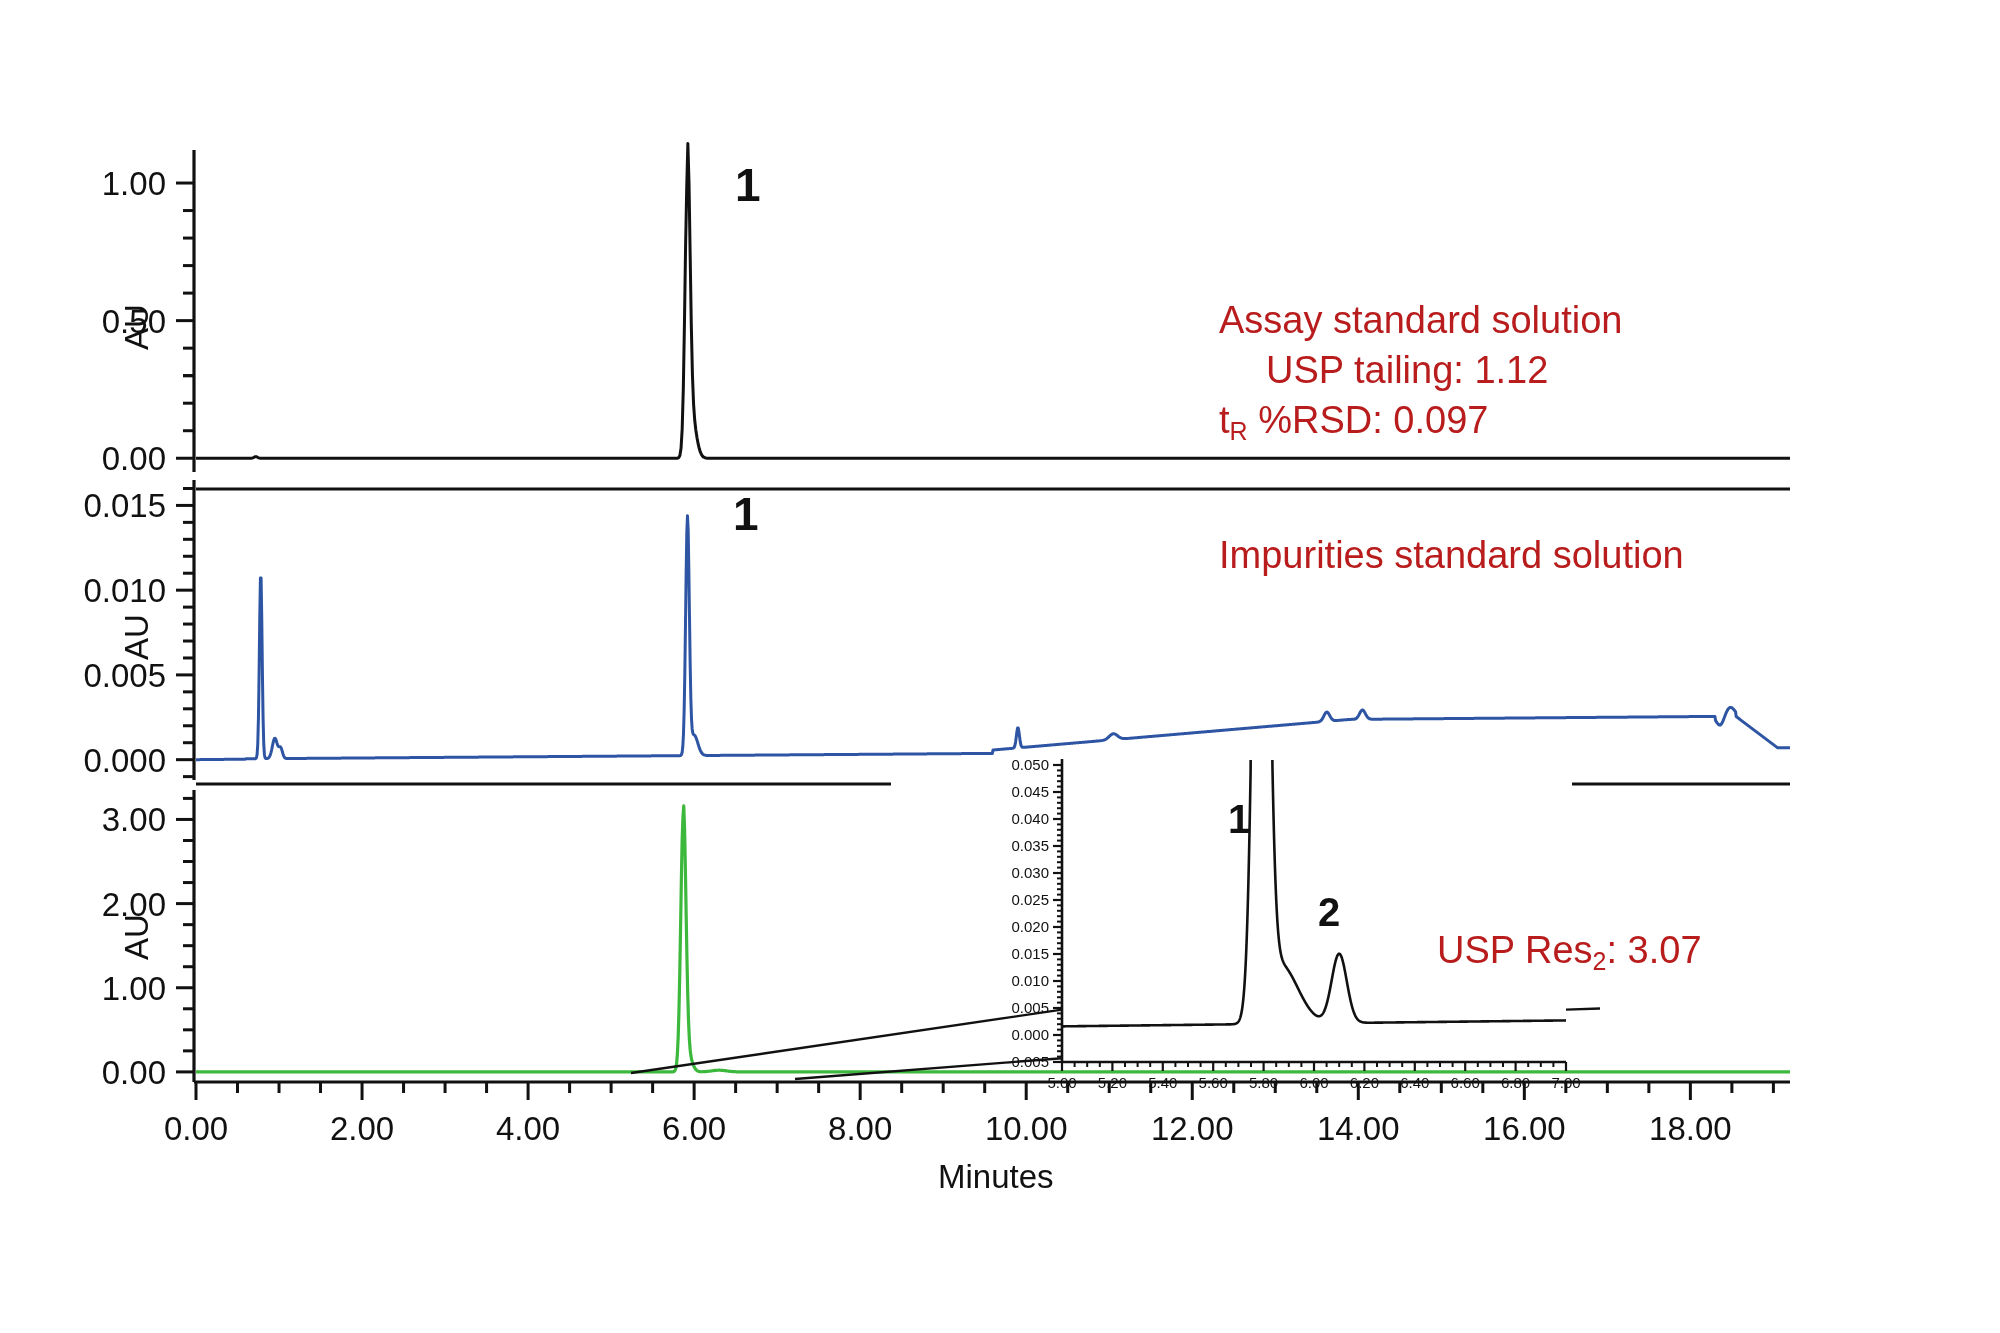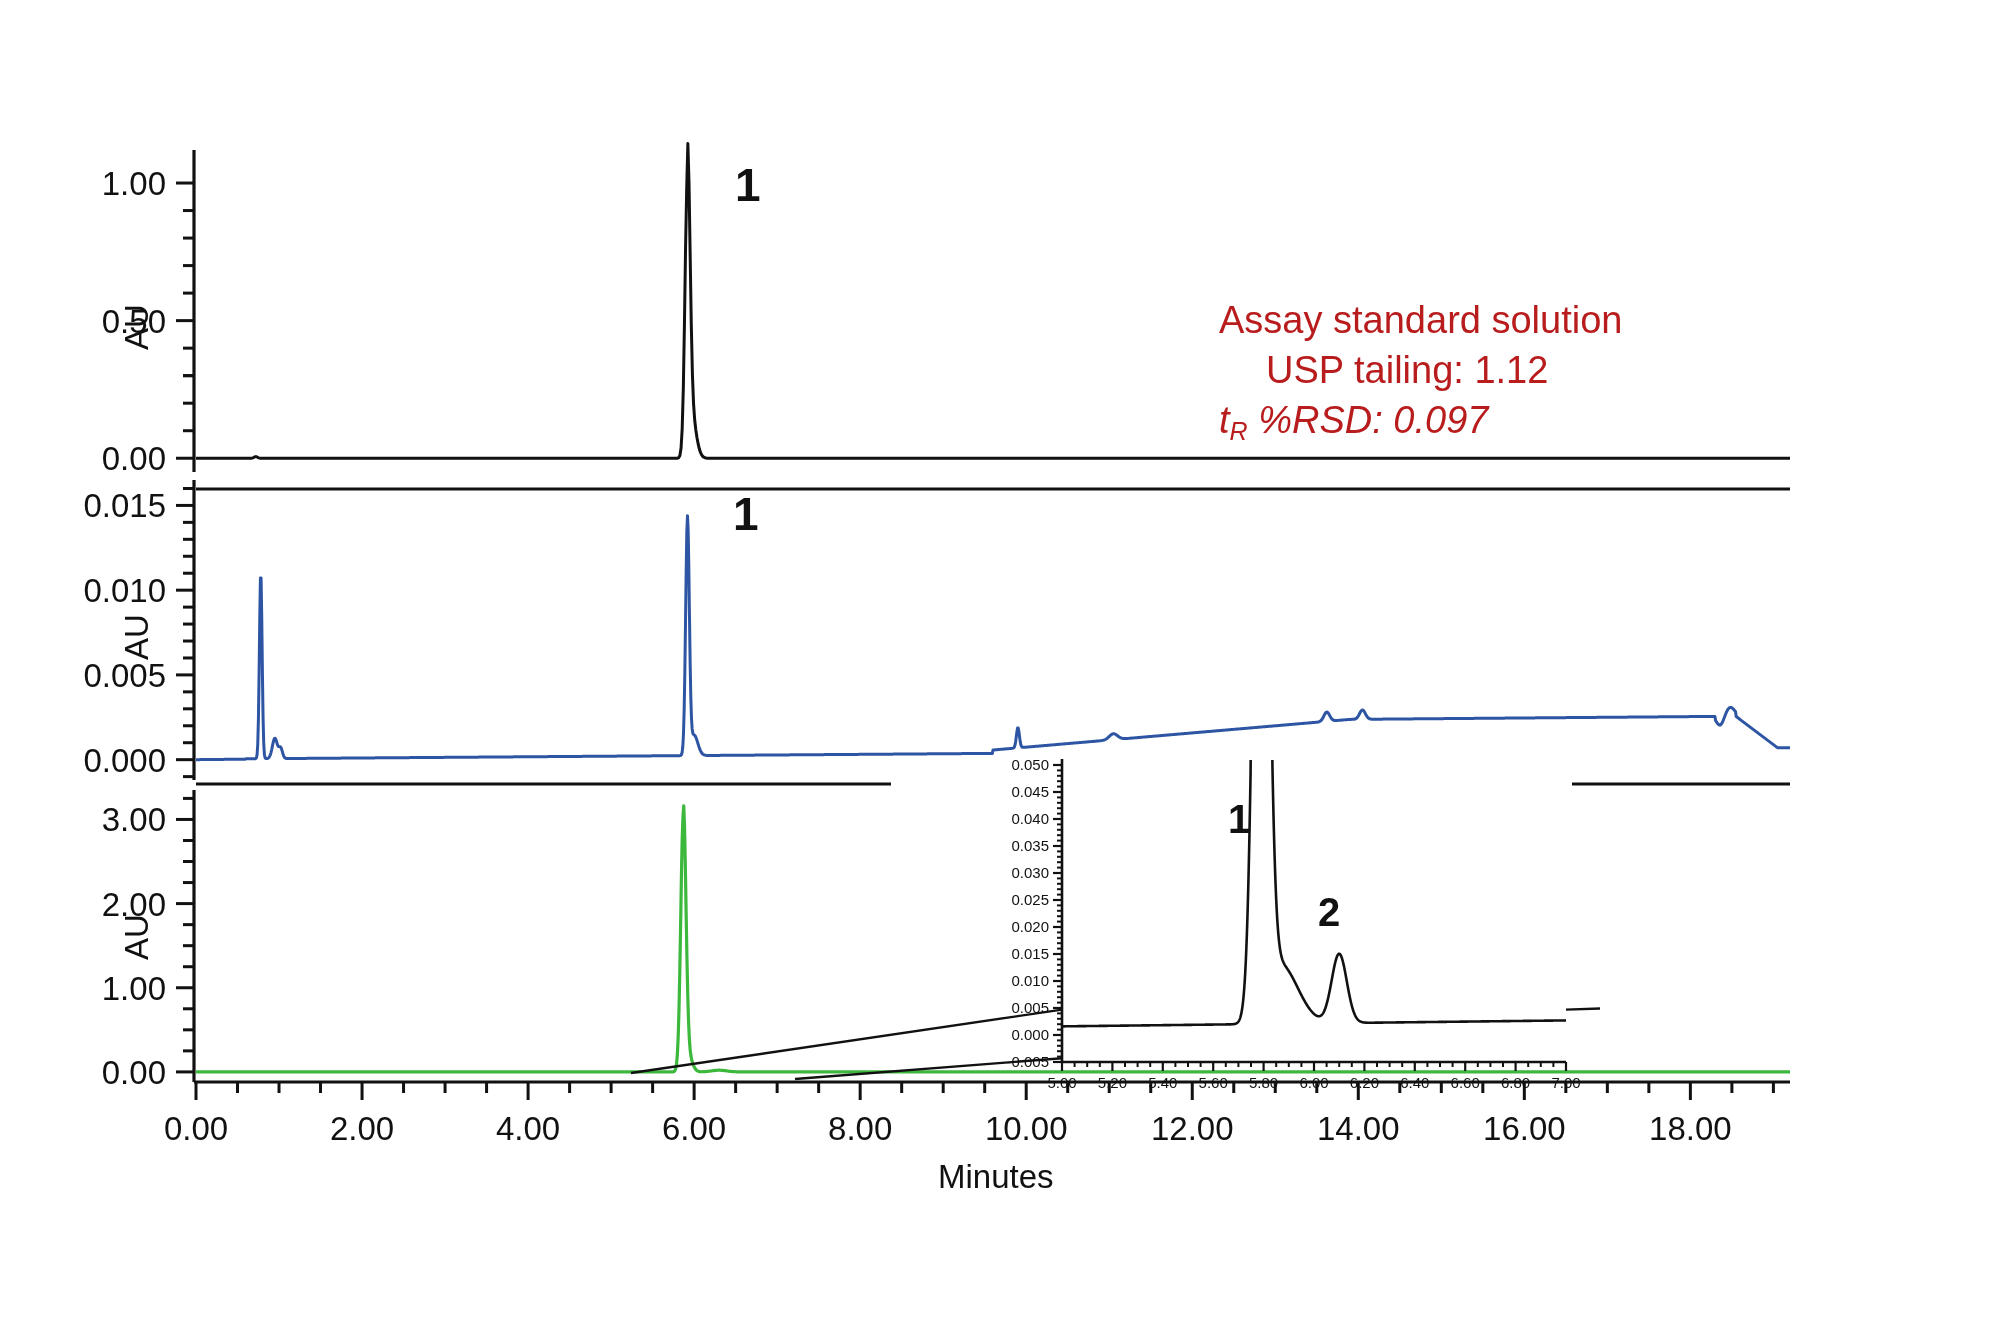--- a/index.html
+++ b/index.html
@@ -266,30 +266,34 @@
         <rect x="1062" y="760" width="504" height="302"></rect>
       </clipPath>
     </svg>
 
   <div class="axlabel rot" style="left:118px; top:350px;">AU</div>
 
   <div class="peaklbl" style="left:735px; top:158px;">1</div>
 
   <div class="ann" style="left:1219px; top:295px;">Assay standard solution</div>
   <div class="ann" style="left:1219px; top:345px;margin-left:47px;">USP tailing: 1.12</div>
-  <div class="ann" style="left:1219px; top:395px;font-style:italic;">
+  <div class="ann" style="left:1219px; top:395px;">
     <span>t</span><span class="sub">R</span><span> %RSD: 0.097</span>
   </div>
 
   <div class="axlabel rot" style="left:118px; top:660px;">AU</div>
 
   <div class="peaklbl" style="left:733px; top:487px;">1</div>
 
+  <div class="ann" style="left:1219px; top:530px;">Impurities standard solution</div>
 
   <div class="axlabel rot" style="left:118px; top:960px;">AU</div>
 
+  <div class="ann" style="left:1437px; top:925px;">
+    <span>USP Res</span><span class="sub">2</span><span>: 3.07</span>
+  </div>
 
   <div class="peaklbl small" style="left:1228px; top:797px;">1</div>
   <div class="peaklbl small" style="left:1318px; top:890px;">2</div>
 
   <div class="axlabel" style="left:938px; top:1118px;margin-top:40px;">Minutes</div>
 
 </div>
 
 </body></html>

